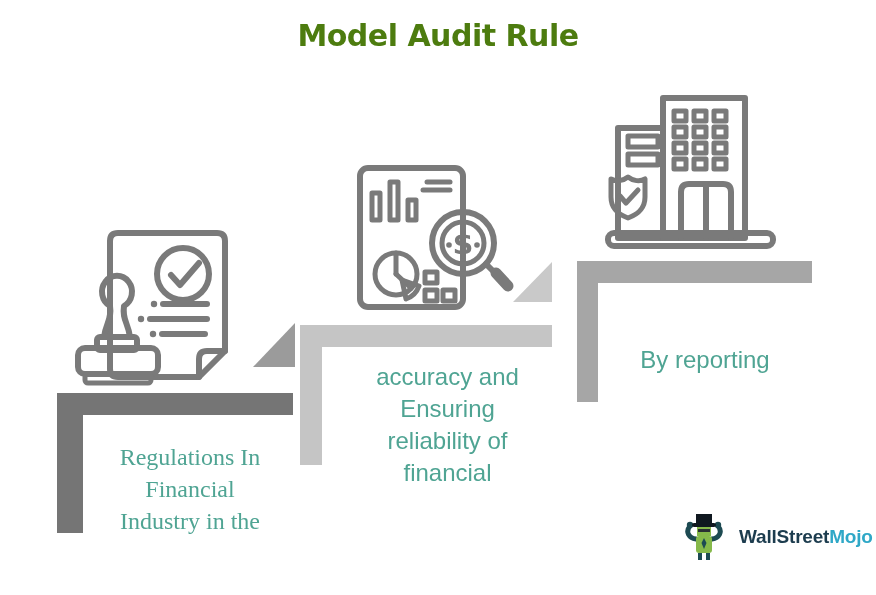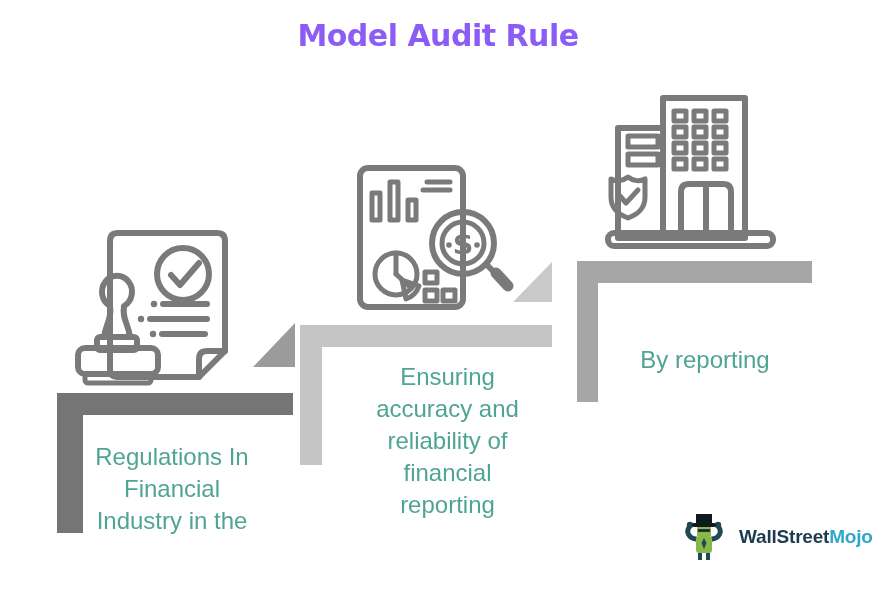--- a/index.html
+++ b/index.html
@@ -14,21 +14,21 @@
   }
   .title {
     position: absolute;
     top: 18px;
     left: 0;
     width: 100%;
     text-align: center;
     font-family: "DejaVu Sans", sans-serif;
     font-weight: bold;
     font-size: 30px;
-    color: #8b5cf6;
+    color: #4d7c0f;
     letter-spacing: -0.5px;
   }
   .icon { position: absolute; }
   .bar { position: absolute; }
   .tri {
     position: absolute;
     clip-path: polygon(0% 100%, 100% 100%, 100% 0%);
   }
   .step-label {
     position: absolute;
@@ -89,21 +89,21 @@
       <rect class="ic" stroke-width="6" fill="#ffffff" x="22" y="112" width="40" height="13" rx="3"></rect>
       <rect class="ic" stroke-width="6" fill="#ffffff" x="3" y="123" width="80" height="26" rx="7"></rect>
       <rect class="ic" stroke-width="5" fill="#ffffff" x="10" y="149" width="66" height="9" rx="3"></rect>
     </g>
   </svg>
 
   <div class="bar" style="left: 57px; top: 393px; width: 236px; height: 22px; background-color: rgb(117, 117, 117);"></div>
   <div class="bar" style="left: 57px; top: 393px; width: 26px; height: 140px; background-color: rgb(117, 117, 117);"></div>
   <div class="tri" style="left: 253px; top: 323px; width: 42px; height: 44px; background-color: rgb(155, 155, 155);"></div>
 
-  <div class="step-label" style="left:52px; top:441px; width:240px;">
+  <div class="step-label" style="left:70px; top:441px; width:240px;font-family:Liberation Serif, serif;">
     <span>Regulations In</span>
     <span>Financial</span>
     <span>Industry in the</span>
   </div>
 
   <svg class="icon" style="left:353px; top:156px;" width="168" height="168" viewBox="0 0 168 168">
 
     <rect class="ic" stroke-width="6" x="7" y="12" width="103" height="139" rx="8"></rect>
 
     <g>
@@ -139,25 +139,24 @@
       <path class="ic" stroke-width="6" d="M 133 108 L 140 115"></path>
       <path class="ic" stroke-width="11" d="M 143 117 L 155 130"></path>
     </g>
   </svg>
 
   <div class="bar" style="left: 300px; top: 325px; width: 252px; height: 22px; background-color: rgb(197, 197, 197);"></div>
   <div class="bar" style="left: 300px; top: 325px; width: 22px; height: 140px; background-color: rgb(197, 197, 197);"></div>
   <div class="tri" style="left: 513px; top: 262px; width: 39px; height: 40px; background-color: rgb(201, 201, 201);"></div>
 
   <div class="step-label" style="left:345px; top:361px; width:205px;">
+    <span>accuracy and</span>
     <span>Ensuring</span>
-    <span>accuracy and</span>
     <span>reliability of</span>
     <span>financial</span>
-    <span>reporting</span>
   </div>
 
   <svg class="icon" style="left:593px; top:93px;" width="200" height="162" viewBox="0 0 200 162">
 
     <g>
       <rect class="ic" stroke-width="6" x="25" y="35" width="45" height="110"></rect>
       <rect class="ic" stroke-width="5" x="35" y="43" width="30" height="11"></rect>
       <rect class="ic" stroke-width="5" x="35" y="61" width="30" height="11"></rect>
     </g>
 

